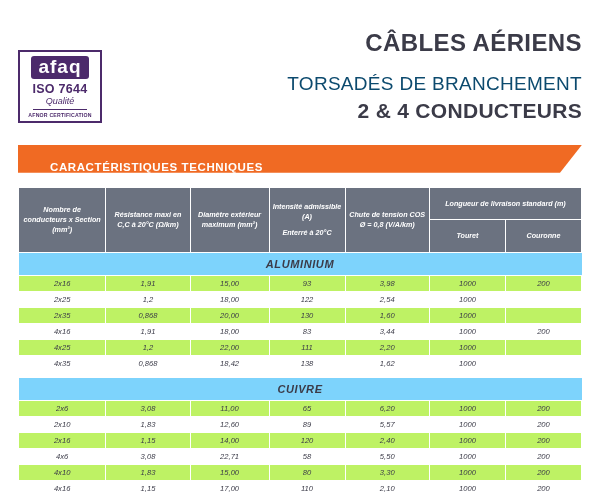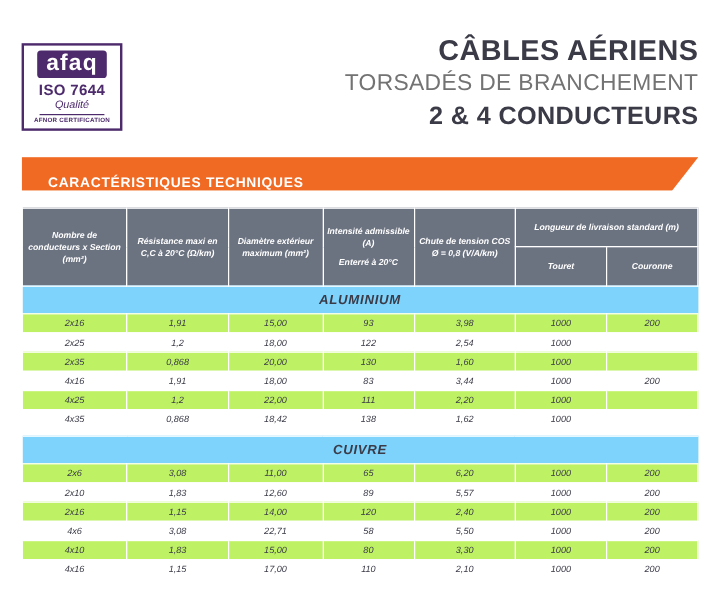--- a/index.html
+++ b/index.html
@@ -80,24 +80,24 @@
   }
   .title-1 {
     font-size: 24px;
     font-weight: bold;
     color: #3b3b48;
     letter-spacing: 0.4px;
     line-height: 1.12;
   }
   .title-2 {
     font-size: 19px;
-    color: #737373;
+    color: #0c4a6e;
     letter-spacing: 0.3px;
     line-height: 1.2;
-    margin-top: 2px;
+    margin-top: 16px;
   }
   .title-3 {
     font-size: 21px;
     font-weight: bold;
     color: #3b3b48;
     letter-spacing: 0.3px;
     line-height: 1.2;
     margin-top: 2px;
   }
 
@@ -116,21 +116,21 @@
     background: #f06a23;
     clip-path: polygon(0 0, 100% 0, calc(100% - 22px) 100%, 0 100%);
     display: flex;
     align-items: center;
   }
   .band-text {
     color: #ffffff;
     font-size: 11.5px;
     font-weight: bold;
     letter-spacing: 0.6px;
-    padding-left: 22px;
+    padding-left: 32px;
     margin-top: 17px;
   }
 
   
   .table-wrap {
     margin: 14px 18px 0 18px;
     font-style: italic;
   }
   table {
     width: 100%;

